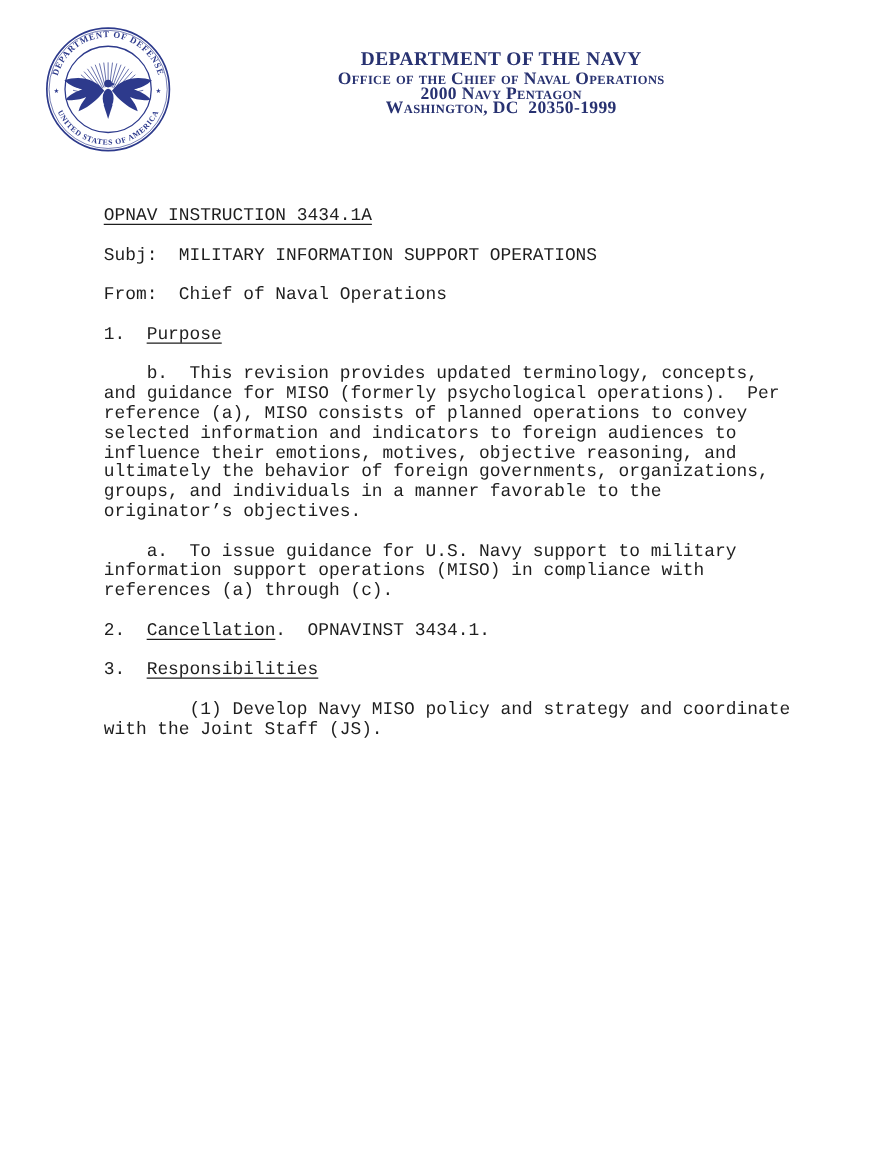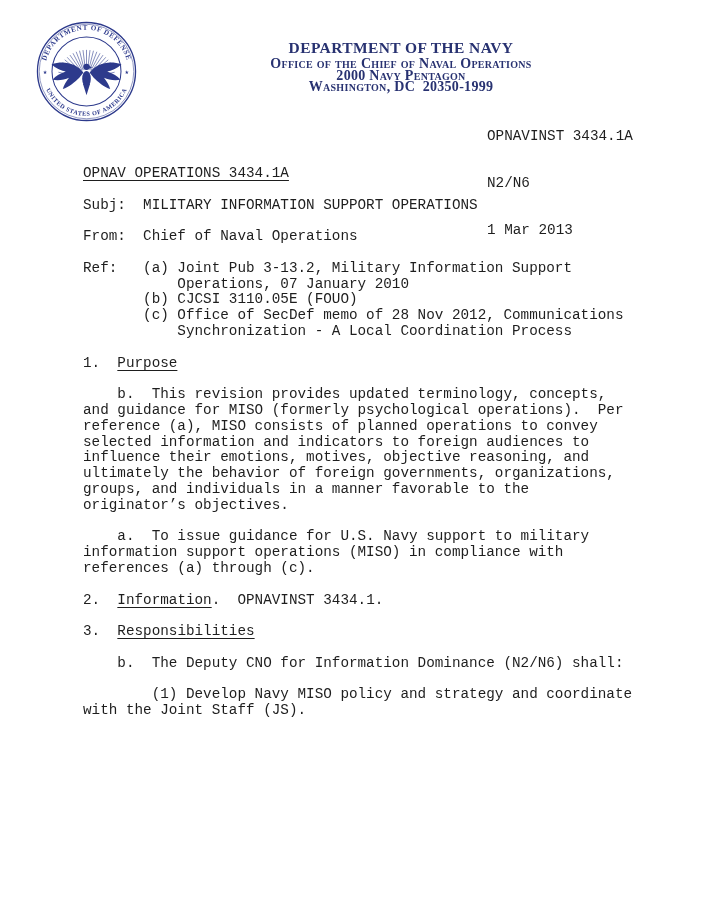--- a/index.html
+++ b/index.html
@@ -140,59 +140,48 @@
     </svg>
   </div>
 
   <header class="letterhead">
     <div class="lh-main">DEPARTMENT OF THE NAVY</div>
     <div class="lh-sub">Office of the Chief of Naval Operations</div>
     <div class="lh-sub">2000 Navy Pentagon</div>
     <div class="lh-sub">Washington, DC  20350-1999</div>
   </header>
 
-  <div class="idblock">
-    <div>OPNAVINST 3434.1A</div>
-    <div>N2/N6</div>
-    <div>1 Mar 2013</div>
-  </div>
 
   <main class="doc-body">
 
-    <div class="blk"><span class="u">OPNAV OPERATIONS 3434.1A</span></div>
+    <div class="blk"><span class="u">OPNAV INSTRUCTION 3434.1A</span></div>
 
     <div class="blk">Subj:  MILITARY INFORMATION SUPPORT OPERATIONS</div>
 
     <div class="blk">From:  Chief of Naval Operations</div>
 
-    <div class="blk">Ref:   (a) Joint Pub 3-13.2, Military Information Support
-           Operations, 07 January 2010
-       (b) CJCSI 3110.05E (FOUO)
-       (c) Office of SecDef memo of 28 Nov 2012, Communications
-           Synchronization - A Local Coordination Process</div>
 
     <div class="blk"><span>1.  </span><span class="u">Purpose</span><span></span></div>
 
     <div class="blk">    b.  This revision provides updated terminology, concepts,
 and guidance for MISO (formerly psychological operations).  Per
 reference (a), MISO consists of planned operations to convey
 selected information and indicators to foreign audiences to
 influence their emotions, motives, objective reasoning, and
 ultimately the behavior of foreign governments, organizations,
 groups, and individuals in a manner favorable to the
 originator’s objectives.</div>
 
     <div class="blk">    a.  To issue guidance for U.S. Navy support to military
 information support operations (MISO) in compliance with
 references (a) through (c).</div>
 
-    <div class="blk"><span>2.  </span><span class="u">Information</span><span>.  OPNAVINST 3434.1.</span></div>
+    <div class="blk"><span>2.  </span><span class="u">Cancellation</span><span>.  OPNAVINST 3434.1.</span></div>
 
     <div class="blk"><span>3.  </span><span class="u">Responsibilities</span><span></span></div>
 
 
-    <div class="blk">    b.  The Deputy CNO for Information Dominance (N2/N6) shall:</div>
 
     <div class="blk">        (1) Develop Navy MISO policy and strategy and coordinate
 with the Joint Staff (JS).</div>
 
   </main>
 </div>
 
 </body></html>

